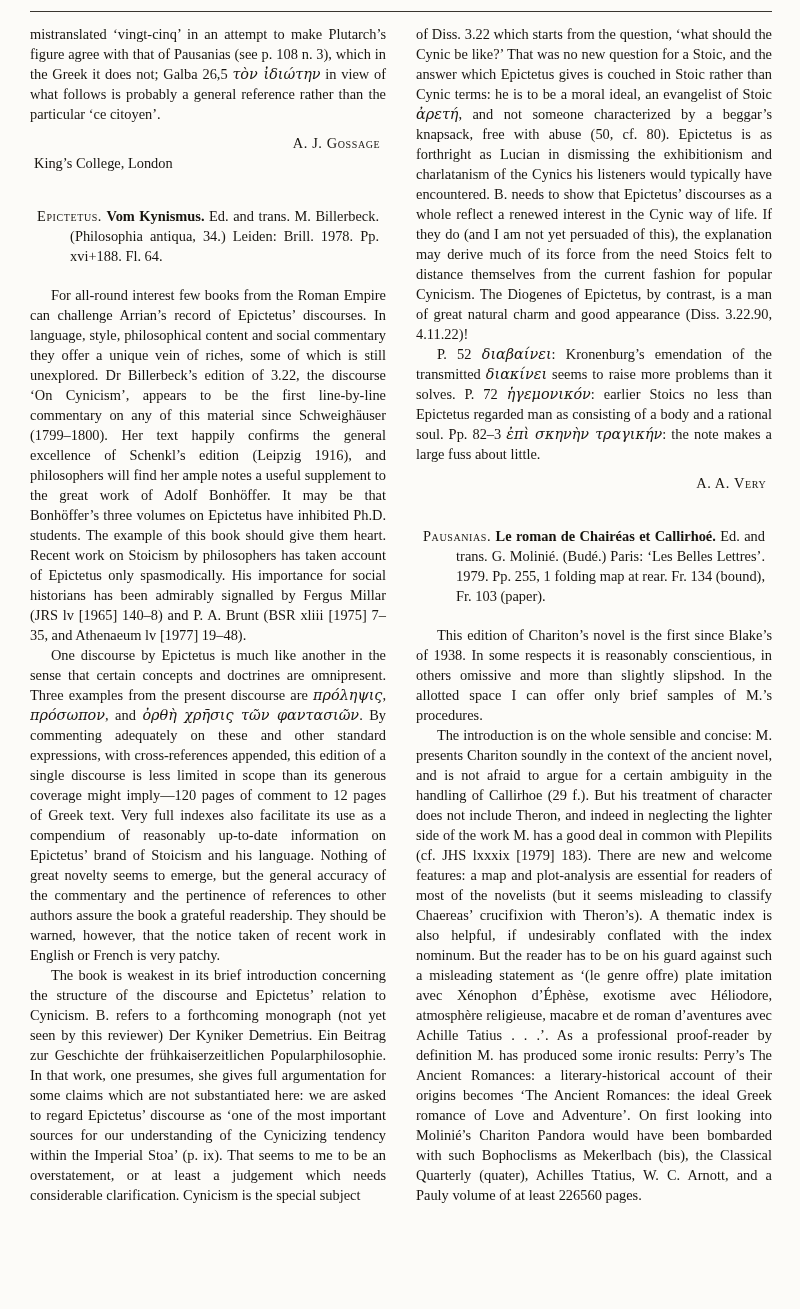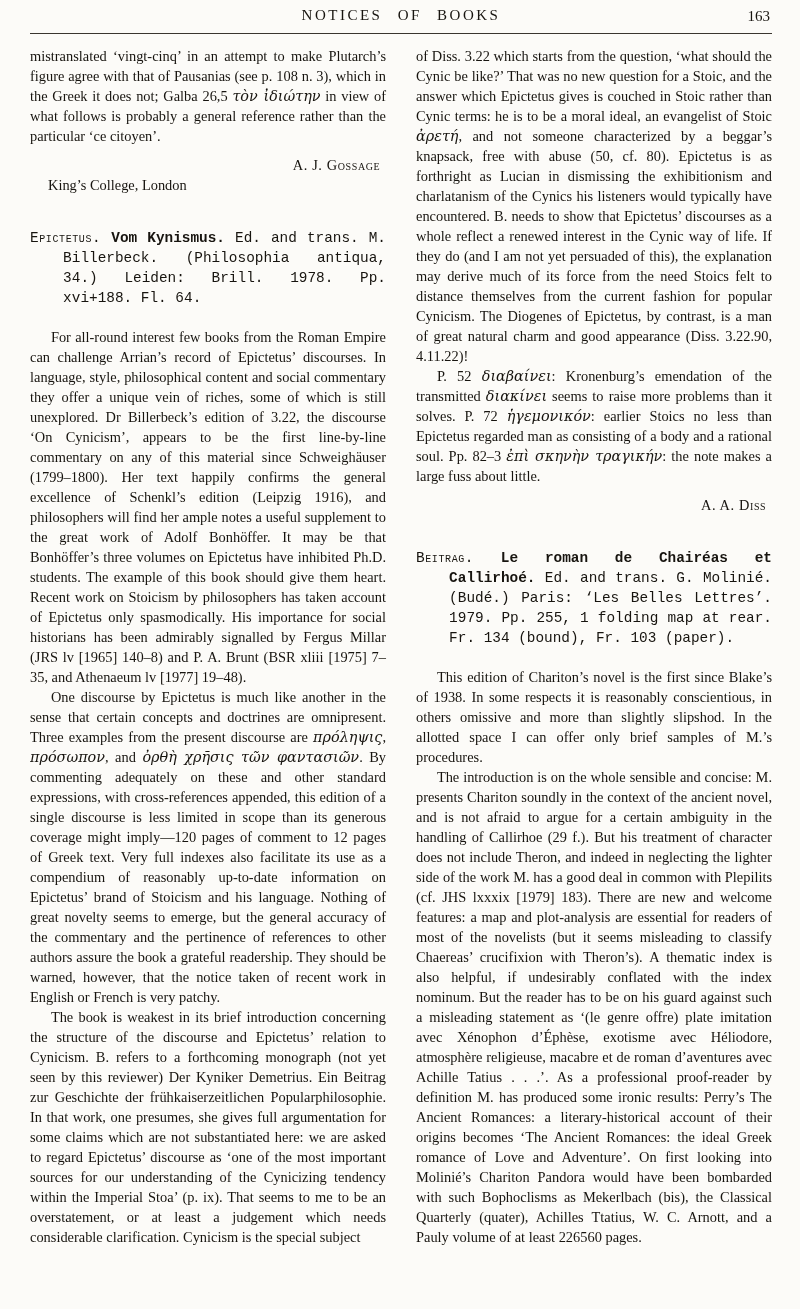--- a/index.html
+++ b/index.html
@@ -11,49 +11,45 @@
   .page{box-sizing:border-box;height:100%;padding:7px 28px 0 30px;}
   header{position:relative;height:22px;}
   .title{text-align:center;font-size:15px;letter-spacing:2.5px;word-spacing:9px;}
   .pagenum{position:absolute;right:2px;top:1px;font-size:15px;letter-spacing:0;}
   .rule{border:none;border-top:1px solid #3a362f;margin:4px 0 12px;}
   .columns{display:flex;gap:30px;height:calc(100% - 46px);overflow:hidden;}
   .col{flex:1 1 0;min-width:0;text-align:justify;font-size:14.4px;line-height:20px;
        hyphens:auto;-webkit-hyphens:auto;}
   p{margin:0;}
   .indent{text-indent:1.45em;}
-  .heading{padding-left:2.3em;text-indent:-2.3em;margin:33px 0 19px;font-family:Liberation Mono, monospace;}
+  .heading{padding-left:2.3em;text-indent:-2.3em;margin:33px 7px 19px;}
   .sig{text-align:right;padding-right:0.4em;margin-top:9px;}
-  .aff{margin:0 0 0 18px;}
+  .aff{margin:0 0 0 4px;}
   .s-i{}
   .s-b{font-weight:bold;}
   .s-sc{font-variant:small-caps;letter-spacing:0.6px;}
   .s-g{font-style:italic;font-family:"DejaVu Serif",serif;}
 </style>
 </head>
 <body>
 
 <div class="page">
-  <header>
-    <div class="title">NOTICES OF BOOKS</div>
-    <div class="pagenum">163</div>
-  </header>
   <hr class="rule">
   <main class="columns">
     <section class="col">
         <p class="para"><span>mistranslated ‘vingt-cinq’ in an attempt to make Plutarch’s figure agree with that of Pausanias (see p. 108 n. 3), which in the Greek it does not; </span><span class="s-i">Galba</span><span> 26,5 </span><span class="s-g">τὸν ἰδιώτην</span><span> in view of what follows is probably a general reference rather than the particular ‘ce citoyen’.</span></p>
         <p class="sig"><span class="s-sc">A. J. Gossage</span></p>
         <p class="aff"><span class="s-i">King’s College, London</span></p>
         <p class="heading"><span class="s-sc">Epictetus.</span><span> </span><span class="s-b">Vom Kynismus.</span><span> Ed. and trans. M. Billerbeck. (Philosophia antiqua, 34.) Leiden: Brill. 1978. Pp. xvi+188. Fl. 64.</span></p>
         <p class="para indent"><span>For all-round interest few books from the Roman Empire can challenge Arrian’s record of Epictetus’ discourses. In language, style, philosophical content and social commentary they offer a unique vein of riches, some of which is still unexplored. Dr Billerbeck’s edition of 3.22, the discourse ‘On Cynicism’, appears to be the first line-by-line commentary on any of this material since Schweighäuser (1799–1800). Her text happily confirms the general excellence of Schenkl’s edition (Leipzig 1916), and philosophers will find her ample notes a useful supplement to the great work of Adolf Bonhöffer. It may be that Bonhöffer’s three volumes on Epictetus have inhibited Ph.D. students. The example of this book should give them heart. Recent work on Stoicism by philosophers has taken account of Epictetus only spasmodically. His importance for social historians has been admirably signalled by Fergus Millar (</span><span class="s-i">JRS</span><span> lv [1965] 140–8) and P. A. Brunt (</span><span class="s-i">BSR</span><span> xliii [1975] 7–35, and </span><span class="s-i">Athenaeum</span><span> lv [1977] 19–48).</span></p>
         <p class="para indent"><span>One discourse by Epictetus is much like another in the sense that certain concepts and doctrines are omnipresent. Three examples from the present discourse are </span><span class="s-g">πρόληψις</span><span>, </span><span class="s-g">πρόσωπον</span><span>, and </span><span class="s-g">ὀρθὴ χρῆσις τῶν φαντασιῶν</span><span>. By commenting adequately on these and other standard expressions, with cross-references appended, this edition of a single discourse is less limited in scope than its generous coverage might imply—120 pages of comment to 12 pages of Greek text. Very full indexes also facilitate its use as a compendium of reasonably up-to-date information on Epictetus’ brand of Stoicism and his language. Nothing of great novelty seems to emerge, but the general accuracy of the commentary and the pertinence of references to other authors assure the book a grateful readership. They should be warned, however, that the notice taken of recent work in English or French is very patchy.</span></p>
         <p class="para indent"><span>The book is weakest in its brief introduction concerning the structure of the discourse and Epictetus’ relation to Cynicism. B. refers to a forthcoming monograph (not yet seen by this reviewer) </span><span class="s-i">Der Kyniker Demetrius. Ein Beitrag zur Geschichte der frühkaiserzeitlichen Popularphilosophie.</span><span> In that work, one presumes, she gives full argumentation for some claims which are not substantiated here: we are asked to regard Epictetus’ discourse as ‘one of the most important sources for our understanding of the Cynicizing tendency within the Imperial Stoa’ (p. ix). That seems to me to be an overstatement, or at least a judgement which needs considerable clarification. Cynicism is the </span><span class="s-i">special</span><span> subject</span></p>
       </section>
     <section class="col">
         <p class="para"><span>of </span><span class="s-i">Diss.</span><span> 3.22 which starts from the question, ‘what should the Cynic be like?’ That was no new question for a Stoic, and the answer which Epictetus gives is couched in Stoic rather than Cynic terms: he is to be a moral ideal, an evangelist of Stoic </span><span class="s-g">ἀρετή</span><span>, and not someone characterized by a beggar’s knapsack, free with abuse (50, </span><span class="s-i">cf.</span><span> 80). Epictetus is as forthright as Lucian in dismissing the exhibitionism and charlatanism of the Cynics his listeners would typically have encountered. B. needs to show that Epictetus’ discourses as a whole reflect a </span><span class="s-i">renewed</span><span> interest in the Cynic way of life. If they do (and I am not yet persuaded of this), the explanation may derive much of its force from the need Stoics felt to distance themselves from the current fashion for popular Cynicism. The Diogenes of Epictetus, by contrast, is a man of great natural charm and good appearance (</span><span class="s-i">Diss.</span><span> 3.22.90, 4.11.22)!</span></p>
         <p class="para indent"><span>P. 52 </span><span class="s-g">διαβαίνει</span><span>: Kronenburg’s emendation of the transmitted </span><span class="s-g">διακίνει</span><span> seems to raise more problems than it solves. P. 72 </span><span class="s-g">ἡγεμονικόν</span><span>: earlier Stoics no less than Epictetus regarded man as consisting of a body and a rational soul. Pp. 82–3 </span><span class="s-g">ἐπὶ σκηνὴν τραγικήν</span><span>: the note makes a large fuss about little.</span></p>
-        <p class="sig"><span class="s-sc">A. A. Diss</span></p>
-        <p class="heading"><span class="s-sc">Beitrag.</span><span> </span><span class="s-b">Le roman de Chairéas et Callirhoé.</span><span> Ed. and trans. G. Molinié. (Budé.) Paris: ‘Les Belles Lettres’. 1979. Pp. 255, 1 folding map at rear. Fr. 134 (bound), Fr. 103 (paper).</span></p>
+        <p class="sig"><span class="s-sc">A. A. Very</span></p>
+        <p class="heading"><span class="s-sc">Pausanias.</span><span> </span><span class="s-b">Le roman de Chairéas et Callirhoé.</span><span> Ed. and trans. G. Molinié. (Budé.) Paris: ‘Les Belles Lettres’. 1979. Pp. 255, 1 folding map at rear. Fr. 134 (bound), Fr. 103 (paper).</span></p>
         <p class="para indent"><span>This edition of Chariton’s novel is the first since Blake’s of 1938. In some respects it is reasonably conscientious, in others omissive and more than slightly slipshod. In the allotted space I can offer only brief samples of M.’s procedures.</span></p>
         <p class="para indent"><span>The introduction is on the whole sensible and concise: M. presents Chariton soundly in the context of the ancient novel, and is not afraid to argue for a certain ambiguity in the handling of Callirhoe (29 f.). But his treatment of character does not include Theron, and indeed in neglecting the lighter side of the work M. has a good deal in common with Plepilits (cf. </span><span class="s-i">JHS</span><span> lxxxix [1979] 183). There are new and welcome features: a map and plot-analysis are essential for readers of most of the novelists (but it seems misleading to classify Chaereas’ crucifixion with Theron’s). A thematic index is also helpful, if undesirably conflated with the </span><span class="s-i">index nominum</span><span>. But the reader has to be on his guard against such a misleading statement as ‘(le genre offre) plate imitation avec Xénophon d’Éphèse, exotisme avec Héliodore, atmosphère religieuse, macabre et de roman d’aventures avec Achille Tatius . . .’. As a professional proof-reader by definition M. has produced some ironic results: Perry’s </span><span class="s-i">The Ancient Romances: a literary-historical account of their origins</span><span> becomes ‘The Ancient Romances: the ideal Greek romance of Love and Adventure’. On first looking into Molinié’s Chariton Pandora would have been bombarded with such Bophoclisms as Mekerlbach (</span><span class="s-i">bis</span><span>), the </span><span class="s-i">Classical Quarterly</span><span> (</span><span class="s-i">quater</span><span>), Achilles Ttatius, W. C. Arnott, and a Pauly volume of at least 226560 pages.</span></p>
       </section>
   </main>
 </div>
 
 </body></html>

